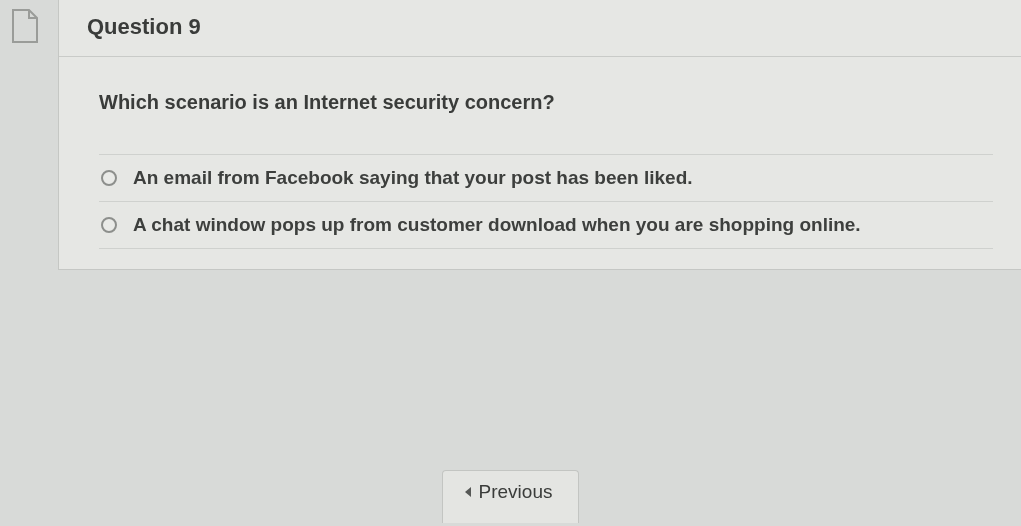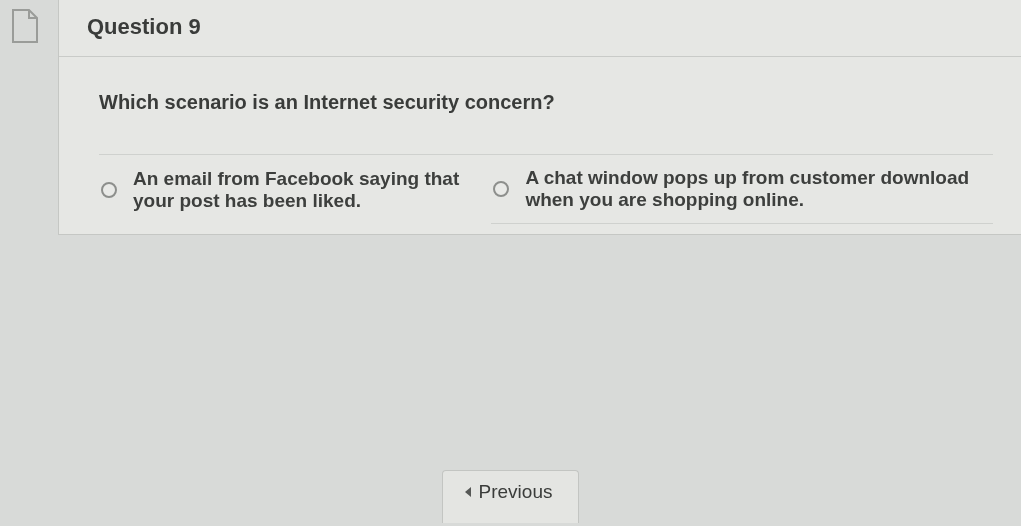--- a/index.html
+++ b/index.html
@@ -35,31 +35,31 @@
     .question-header {
       padding: 14px 44px 16px 28px;
       border-bottom: 1px solid #c9cbc8;
     }
     .question-title {
       font-size: 22px;
       font-weight: 700;
       color: #3a3c3a;
     }
     .question-body {
-      padding: 34px 28px 10px 40px;
+      padding: 34px 28px 20px 40px;
     }
     .question-prompt {
       font-size: 20px;
       font-weight: 700;
       color: #3a3c3a;
       margin-bottom: 40px;
     }
     .options {
       display: flex;
-      flex-direction: row;
+      flex-direction: column;
     }
     .option-row {
       display: flex;
       align-items: center;
       padding: 12px 6px 12px 2px;
       border-top: 1px solid #cfd1ce;
       cursor: pointer;
     }
     .option-row:last-child {
       border-bottom: 1px solid #cfd1ce;

